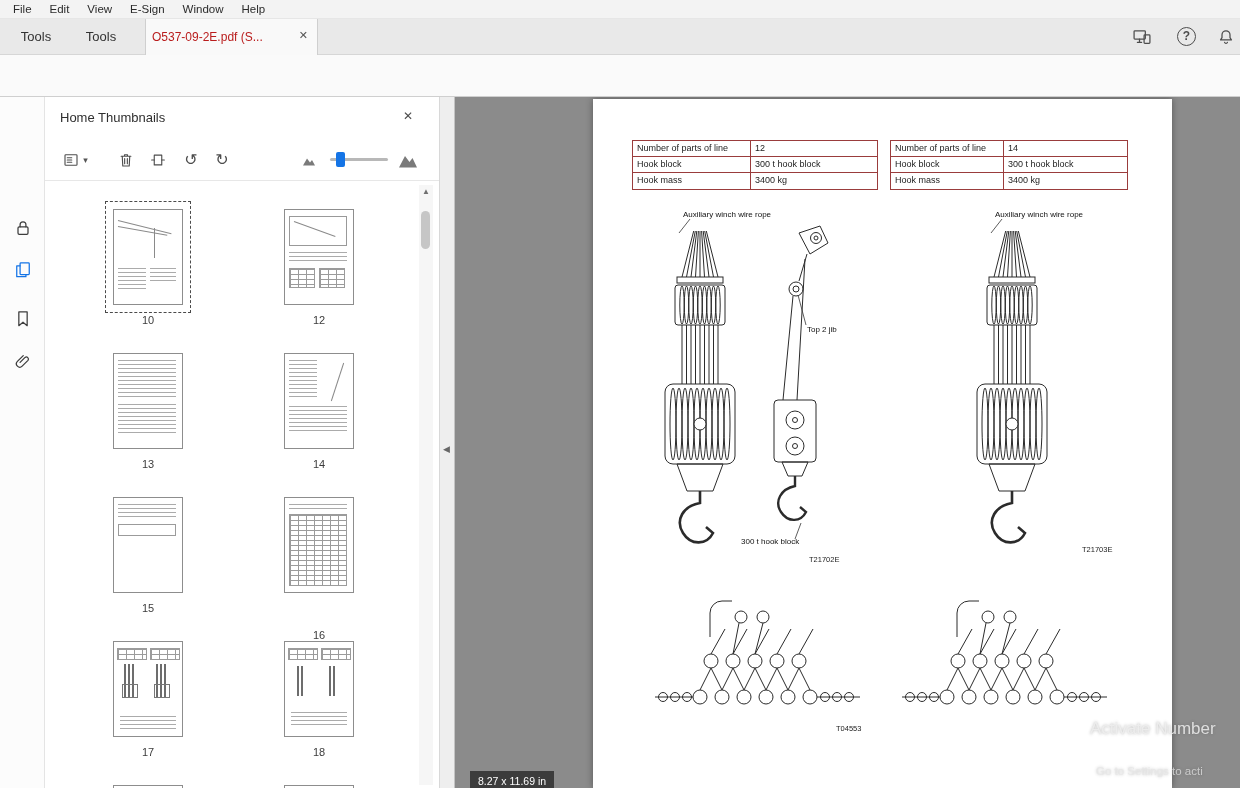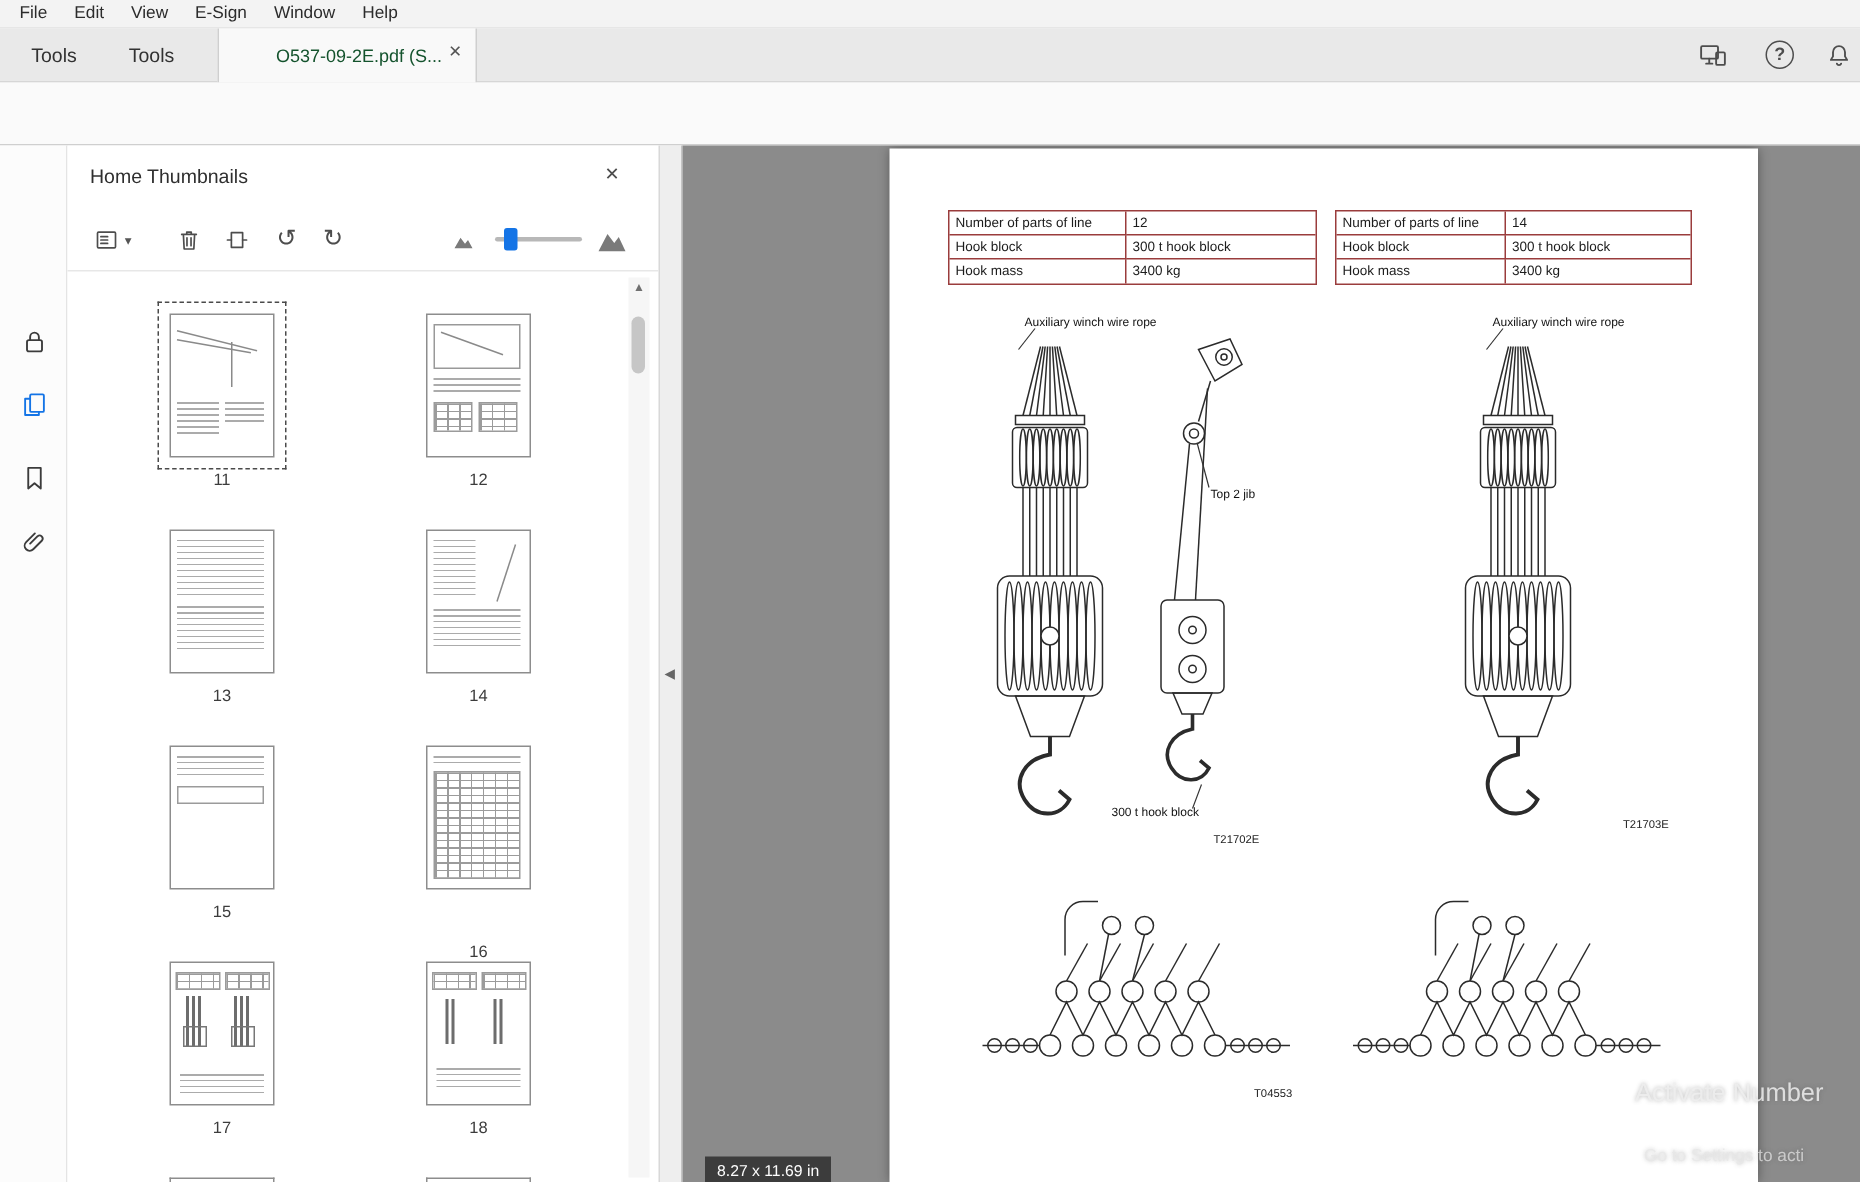--- a/index.html
+++ b/index.html
@@ -8,21 +8,21 @@
   #root{position:relative;width:1240px;height:788px;overflow:hidden;background:#fff}
 
   
   #menubar{position:absolute;left:0;top:0;width:100%;height:19px;background:#f3f3f3;border-bottom:1px solid #e6e6e6;display:flex;align-items:center;padding-left:4px}
   .menu-item{font-size:11.5px;color:#2b2b2b;padding:0 9px;cursor:default}
 
   
   #tabbar{position:absolute;left:0;top:19px;width:100%;height:36px;background:#e9e9e9;border-bottom:1px solid #d6d6d6}
   .tab-label{position:absolute;top:0;height:36px;line-height:36px;font-size:13px;color:#323232;text-align:center;cursor:default}
   #doctab{position:absolute;left:145px;top:0;width:173px;height:36px;background:#f9f9f9;border-left:1px solid #cfcfcf;border-right:1px solid #cfcfcf}
-  #doctab .lbl{position:absolute;left:38px;top:0;line-height:36px;font-size:12px;color:#14532d;white-space:nowrap}
+  #doctab .lbl{position:absolute;left:6px;top:0;line-height:36px;font-size:12px;color:#b91c1c;white-space:nowrap}
   #doctab .x{position:absolute;right:9px;top:11px;font-size:11px;color:#555;line-height:1}
   .tabicon{position:absolute;top:6px;width:28px;height:24px;display:flex;align-items:center;justify-content:center}
   #helpbtn{position:absolute;left:1177px;top:8px;width:19px;height:19px;border:1.4px solid #4d4d4d;border-radius:50%;text-align:center;font-size:12px;line-height:16px;color:#4d4d4d;font-weight:bold}
 
   
   #toolbar{position:absolute;left:0;top:55px;width:100%;height:42px;background:#fafafa;border-bottom:1px solid #cfcfcf}
   .tbtn{position:absolute;top:62px;width:28px;height:28px;display:flex;align-items:center;justify-content:center;border-radius:3px}
   .vdiv{position:absolute;top:64px;width:1px;height:25px;background:#dcdcdc}
   .ic{width:20px;height:20px;fill:none;stroke:#4d4d4d;stroke-width:1.5;stroke-linecap:round;stroke-linejoin:round}
   .glyph{font-size:17px;color:#4d4d4d;line-height:1}
@@ -311,21 +311,21 @@
 
     <div class="thumb" style="left:68px;top:112px">
       <div class="tcontent">
         <div style="position:absolute;left:4px;top:10px;width:55px;height:1px;background:#8a8a8a;transform:rotate(14deg);transform-origin:left"></div>
         <div style="position:absolute;left:4px;top:16px;width:50px;height:1px;background:#8a8a8a;transform:rotate(10deg);transform-origin:left"></div>
         <div style="position:absolute;left:40px;top:18px;width:1px;height:30px;background:#8a8a8a"></div>
         <div class="lines" style="position:absolute;left:4px;top:58px;width:28px;height:22px"></div>
         <div class="lines" style="position:absolute;left:36px;top:58px;width:26px;height:14px"></div>
       </div>
     </div>
-    <div class="tnum" style="left:68px;top:217px">11</div>
+    <div class="tnum" style="left:68px;top:217px">10</div>
 
     <div class="thumb" style="left:239px;top:112px">
       <div class="tcontent">
         <div style="position:absolute;left:4px;top:6px;width:58px;height:30px;border:1px solid #999">
           <div style="position:absolute;left:4px;top:4px;width:44px;height:1px;background:#8a8a8a;transform:rotate(20deg);transform-origin:left"></div>
         </div>
         <div class="lines" style="position:absolute;left:4px;top:42px;width:58px;height:10px"></div>
         <div class="grid" style="position:absolute;left:4px;top:58px;width:26px;height:20px"></div>
         <div class="grid" style="position:absolute;left:34px;top:58px;width:26px;height:20px"></div>
       </div>

